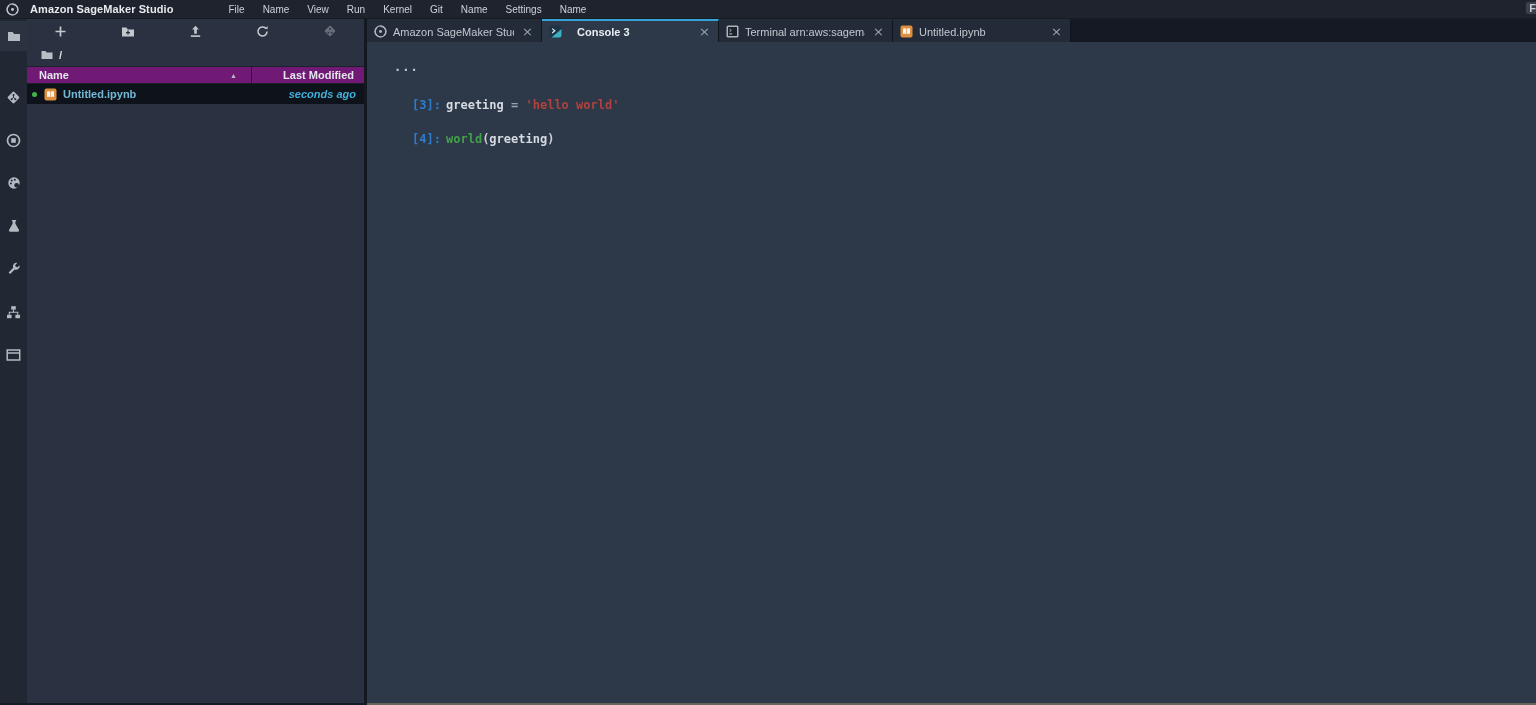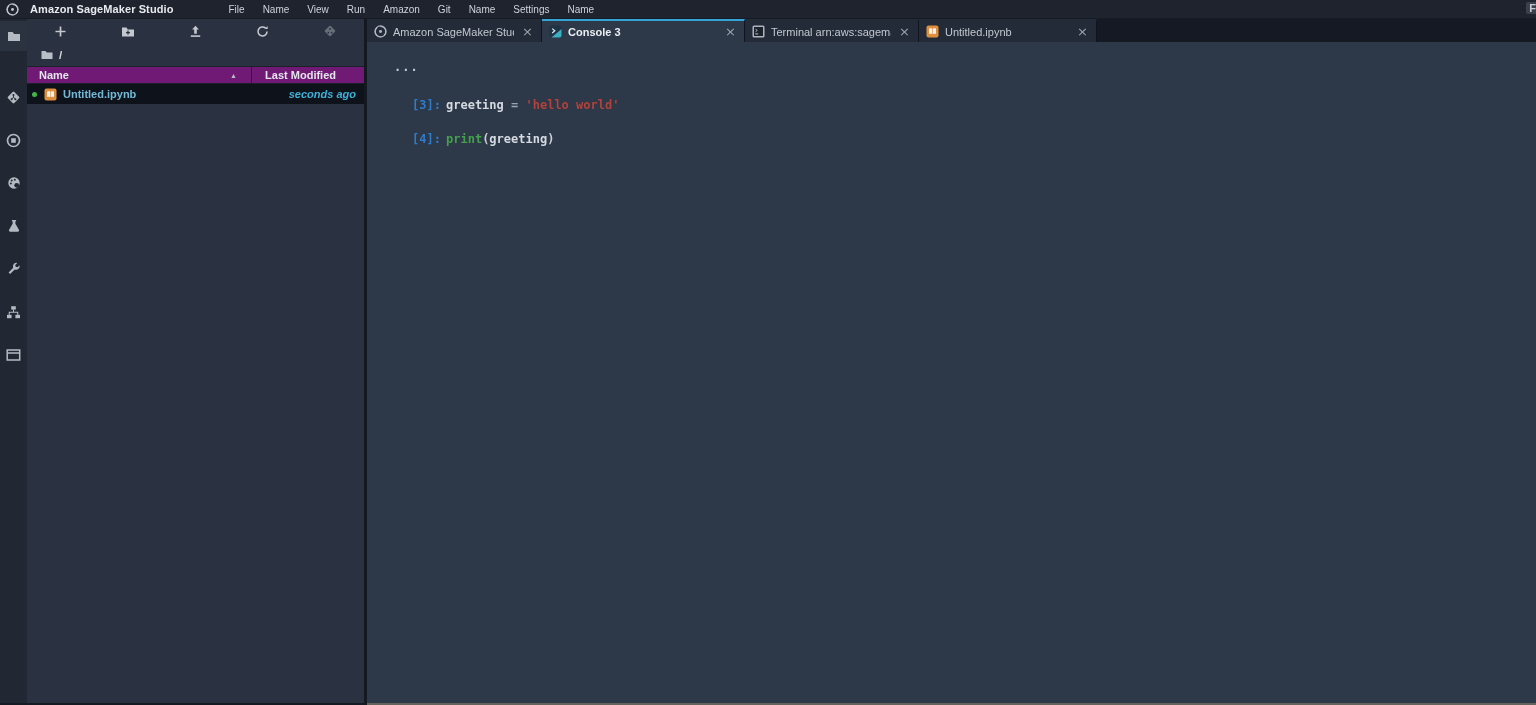--- a/index.html
+++ b/index.html
@@ -76,21 +76,21 @@
     background: #701a75; border-top: 1px solid #1b202b; border-bottom: 1px solid #1b202b;
     font-size: 11px; font-weight: 700; color: #e2e6ea;
   }
   .fp-col-name {
     width: 225px; flex: 0 0 225px; display: flex; align-items: center;
     padding-left: 12px; height: 100%; cursor: pointer;
     border-right: 1px solid #1b202b;
   }
   .fp-col-name .sort-caret { margin-left: auto; margin-right: 14px; font-size: 7px; color: #b7bdc5; }
   .fp-col-mod {
-    flex: 1; text-align: right; padding-right: 28px; cursor: pointer; line-height: 18px;
+    flex: 1; text-align: right; padding-right: 10px; cursor: pointer; line-height: 18px;
   }
   .fp-row {
     height: 20px; flex: 0 0 20px; background: #0e131b;
     display: flex; align-items: center; cursor: pointer;
   }
   .fp-row .run-dot {
     width: 5px; height: 5px; border-radius: 50%; background: #41b54a; margin-left: 5px;
     flex: 0 0 5px;
   }
   .fp-row .nb-icon { margin-left: 7px; display: flex; }
@@ -121,21 +121,21 @@
   .tab .tab-label {
     font-size: 11px; color: #c2c8d0; white-space: nowrap; overflow: hidden;
     flex: 1 1 auto; min-width: 0;
   }
   .tab .tab-close {
     flex: 0 0 auto; margin-left: 8px; font-size: 13px; line-height: 13px;
     color: #9aa2ab; cursor: pointer; font-family: "DejaVu Sans", sans-serif;
   }
   .tab.active { background: #2d3848; border-top: 2px solid #35a3d7; }
   .tab.active .tab-label { color: #eaeef2; font-weight: 600; }
-  .tab-1 { width: 175px; } .tab-2 { width: 203px; } .tab-3 { width: 174px; } .tab-4 { width: 178px; }
+  .tab-1 { width: 175px; } .tab-2 { width: 177px; gap: 9px; } .tab-3 { width: 174px; } .tab-4 { width: 178px; }
   .tabbar-filler { flex: 1; background: #141923; }
 
   .console {
     flex: 1; background: #2d3848; overflow: hidden;
     font-family: "DejaVu Sans Mono", monospace; font-size: 12px; line-height: 14px;
     font-weight: 600; padding: 18px 0 0 27px;
   }
   .dots { color: #c4cbd4; margin-bottom: 24px; letter-spacing: 1px; }
   .cell { display: flex; padding-left: 18px; margin-bottom: 20px; }
   .cell .prompt { color: #2f7bc9; min-width: 30px; flex: 0 0 auto; }
@@ -159,21 +159,21 @@
         <path d="M7 1.5 A5.5 5.5 0 0 1 10.8 11 M7 12.5 A5.5 5.5 0 0 1 3.2 3" fill="none" stroke="#c2c6cc" stroke-width="1.1"></path>
         <circle cx="7" cy="7" r="1.6" fill="#c2c6cc"></circle>
       </svg>
     </span>
     <span class="app-title">Amazon SageMaker Studio</span>
     <div class="menus">
       <span class="menu-item">File</span>
       <span class="menu-item">Name</span>
       <span class="menu-item">View</span>
       <span class="menu-item">Run</span>
-      <span class="menu-item">Amazon</span>
+      <span class="menu-item">Kernel</span>
       <span class="menu-item">Git</span>
       <span class="menu-item">Name</span>
       <span class="menu-item">Settings</span>
       <span class="menu-item">Name</span>
     </div>
     <span class="edge-partial">F</span>
   </div>
 
   <div class="body">
 
@@ -359,20 +359,20 @@
       <div class="console">
         <div class="dots">...</div>
 
         <div class="cell">
           <span class="prompt">[3]:</span>
           <span class="code"><span class="tok-var">greeting</span><span class="tok-op"> = </span><span class="tok-str">'hello world'</span></span>
         </div>
 
         <div class="cell">
           <span class="prompt">[4]:</span>
-          <span class="code"><span class="tok-fn">print</span><span class="tok-paren">(</span><span class="tok-var">greeting</span><span class="tok-paren">)</span></span>
+          <span class="code"><span class="tok-fn">world</span><span class="tok-paren">(</span><span class="tok-var">greeting</span><span class="tok-paren">)</span></span>
         </div>
 
       </div>
     </div>
 
   </div>
 </div>
 
 </body></html>

